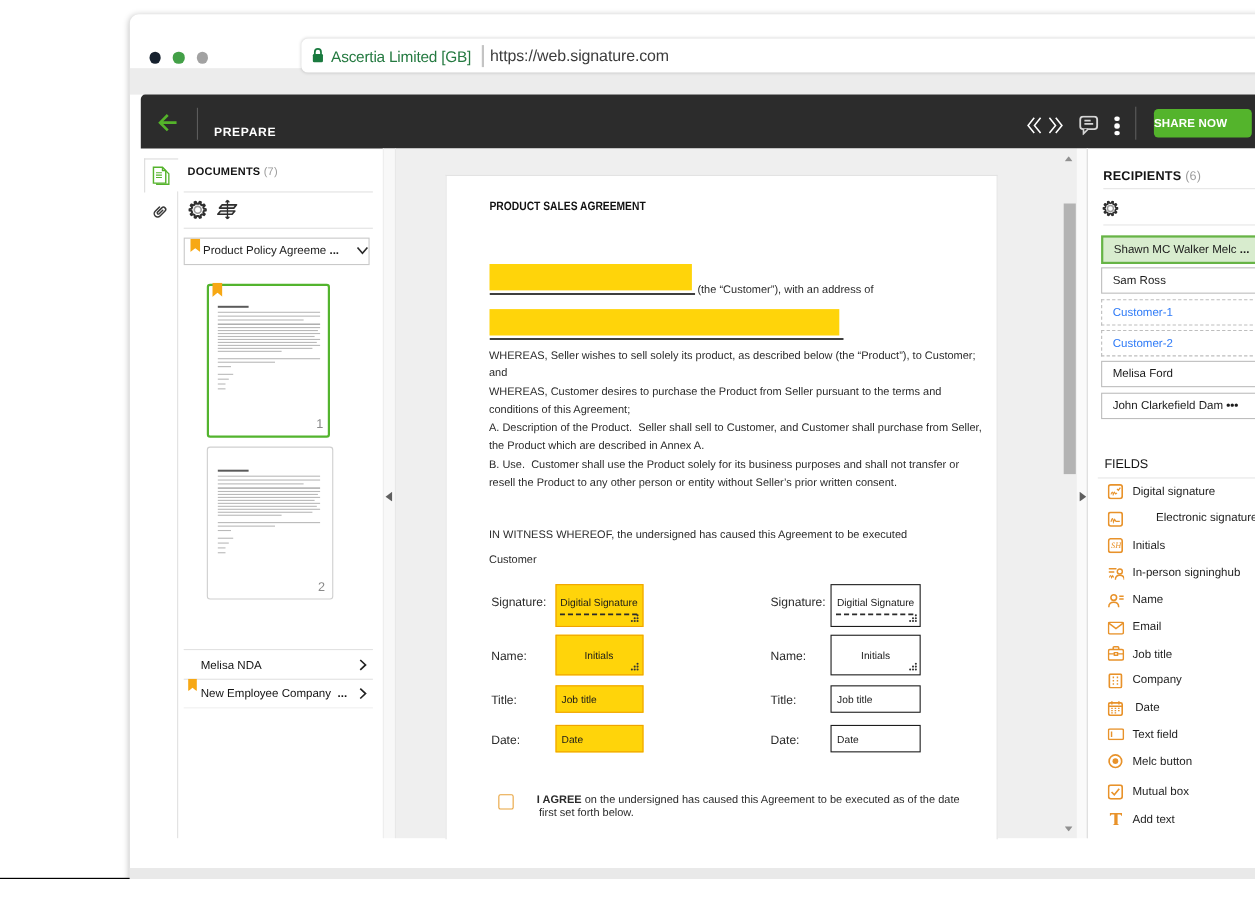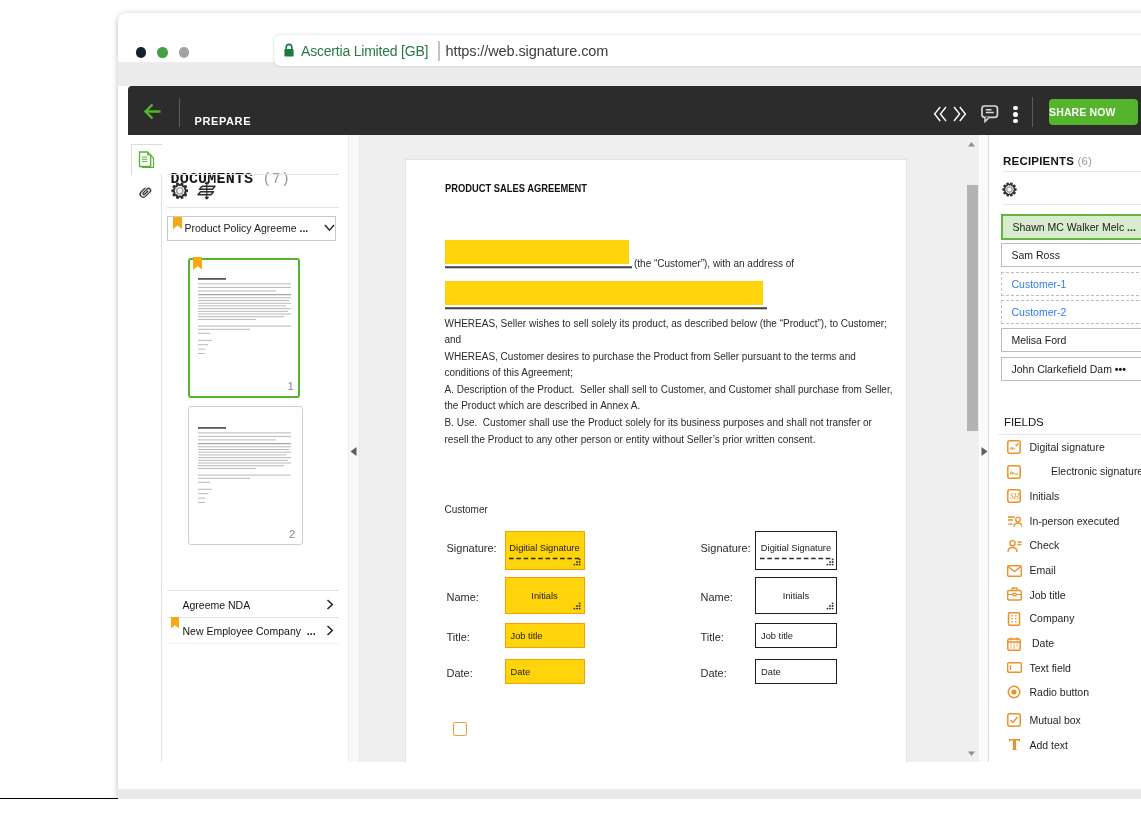--- a/index.html
+++ b/index.html
@@ -72,21 +72,21 @@
     <path d="M9.7 1 v3 h3" fill="none" stroke="#55b32c" stroke-width="1.2"></path>
     <path d="M3.8 6 h5.4 M3.8 8.2 h5.4 M3.8 10.4 h5.4" stroke="#55b32c" stroke-width="1"></path>
   </svg>
 
   <svg class="abs" style="left:137px;top:184px;" width="16" height="17" viewBox="0 0 16 17">
     <g transform="rotate(45 8 8.5)">
       <path d="M4.9 5.4 V10.9 a3.1 3.1 0 0 0 6.2 0 V4.5 a2.05 2.05 0 0 0 -4.1 0 V10 a1.05 1.05 0 0 0 2.1 0 V5.4" fill="none" stroke="#383838" stroke-width="1.35" stroke-linecap="round"></path>
     </g>
   </svg>
 
-  <div class="txt" style="left:170.5px;top:171px;font-size:15px;font-weight:bold;color:#141414;letter-spacing:0.2px;font-family:Liberation Mono, monospace;">DOCUMENTS <span style="font-weight:normal;color:#9b9b9b;">(7)</span></div>
+  <div class="txt" style="left:170.5px;top:151px;font-size:10px;font-weight:bold;color:#141414;letter-spacing:0.2px;">DOCUMENTS <span style="font-weight:normal;color:#9b9b9b;">(7)</span></div>
   <div class="abs" style="left:167px;top:173.5px;width:172px;height:1px;background:#e2e2e2;"></div>
 
   <svg class="abs" style="left:170.5px;top:181.5px;" width="17.5" height="17.5" viewBox="0 0 19 19">
     <path d="M15.51 8.47 L17.67 8.83 L17.67 10.17 L15.51 10.53 L14.97 12.20 L16.51 13.76 L15.72 14.85 L13.76 13.87 L12.34 14.90 L12.66 17.07 L11.39 17.48 L10.38 15.54 L8.62 15.54 L7.61 17.48 L6.34 17.07 L6.66 14.90 L5.24 13.87 L3.28 14.85 L2.49 13.76 L4.03 12.20 L3.49 10.53 L1.33 10.17 L1.33 8.83 L3.49 8.47 L4.03 6.80 L2.49 5.24 L3.28 4.15 L5.24 5.13 L6.66 4.10 L6.34 1.93 L7.61 1.52 L8.62 3.46 L10.38 3.46 L11.39 1.52 L12.66 1.93 L12.34 4.10 L13.76 5.13 L15.72 4.15 L16.51 5.24 L14.97 6.80 Z" fill="none" stroke="#2e2e2e" stroke-width="1.9" stroke-linejoin="round"></path>
     <circle cx="9.5" cy="9.5" r="3.4" fill="none" stroke="#9a9a9a" stroke-width="1.6"></circle>
   </svg>
   <svg class="abs" style="left:196px;top:181px;" width="21" height="19" viewBox="0 0 21 19">
     <g fill="#e8e8e8" stroke="#2e2e2e" stroke-width="1.5" stroke-linejoin="round">
       <path d="M3.5 8.2 L6 5.2 H19 L16.5 8.2 Z"></path>
       <path d="M2 13.8 L4.5 10.8 H17.5 L15 13.8 Z"></path>
@@ -157,21 +157,21 @@
         <rect x="10" y="70.8" width="52" height="1"></rect>
       <rect x="10" y="74.8" width="12" height="1"></rect>
       <rect x="10" y="81.8" width="14" height="1"></rect>
         <rect x="10" y="86.2" width="10" height="1"></rect>
         <rect x="10" y="90.6" width="7" height="1"></rect>
         <rect x="10" y="95" width="7" height="1"></rect>
     </g>
   </svg>
 
   <div class="abs" style="left:167px;top:590px;width:172px;height:1px;background:#e2e2e2;"></div>
-  <div class="txt" style="left:182.5px;top:598.5px;font-size:10.5px;color:#141414;">Agreeme NDA</div>
+  <div class="txt" style="left:182.5px;top:598.5px;font-size:10.5px;color:#141414;">Melisa NDA</div>
   <svg class="abs" style="left:326px;top:598.5px;" width="8" height="11" viewBox="0 0 8 11">
     <path d="M1.5 1 L6.3 5.5 L1.5 10" fill="none" stroke="#222" stroke-width="1.5"></path>
   </svg>
   <div class="abs" style="left:167px;top:616.5px;width:172px;height:1px;background:#e2e2e2;"></div>
   <svg class="abs" style="left:171px;top:616.5px;" width="8" height="11.5" viewBox="0 0 8 11.5">
     <path d="M0 0 H8 V11.5 L4 8.3 L0 11.5 Z" fill="#f7a814"></path>
   </svg>
   <div class="txt" style="left:182.5px;top:625px;font-size:10.5px;color:#141414;">New Employee Company&nbsp; <b>...</b></div>
   <svg class="abs" style="left:326px;top:625px;" width="8" height="11" viewBox="0 0 8 11">
     <path d="M1.5 1 L6.3 5.5 L1.5 10" fill="none" stroke="#222" stroke-width="1.5"></path>
@@ -206,20 +206,21 @@
     </svg>
   <div class="doc" style="left:634px;top:257.5px;">(the “Customer”), with an address of</div>
 
   <div class="abs" style="left:444.5px;top:280.5px;width:318px;height:24px;background:#ffd40a;"></div>
   <svg class="abs" style="left:444.5px;top:306.5px;" width="322" height="3" viewBox="0 0 322 3">
       <line x1="0" y1="1.2" x2="322" y2="1.2" stroke="#3f3f3f" stroke-width="1.9"></line>
     </svg>
 
   <div class="doc" style="left:444.5px;top:315.5px;line-height:16.6px;">WHEREAS, Seller wishes to sell solely its product, as described below (the “Product”), to Customer;<br>and<br>WHEREAS, Customer desires to purchase the Product from Seller pursuant to the terms and<br>conditions of this Agreement;<br>A. Description of the Product.&nbsp; Seller shall sell to Customer, and Customer shall purchase from Seller,<br>the Product which are described in Annex A.<br>B. Use.&nbsp; Customer shall use the Product solely for its business purposes and shall not transfer or<br>resell the Product to any other person or entity without Seller’s prior written consent.</div>
 
+  <div class="doc" style="left:444.5px;top:480.5px;">IN WITNESS WHEREOF, the undersigned has caused this Agreement to be executed</div>
   <div class="doc" style="left:444.5px;top:504px;">Customer</div>
 
   <div class="lbl" style="left:446.5px;top:541.5px;">Signature:</div>
   <div class="ybox" style="left:504.5px;top:530.5px;width:78px;height:37px;">
     <div class="txt" style="left:0;top:11px;width:78px;text-align:center;font-size:9.3px;color:#1a1a1a;">Digitial Signature</div>
     <svg class="abs" style="left:3px;top:25px;" width="72" height="4" viewBox="0 0 72 4">
         <line x1="0" y1="1.5" x2="72" y2="1.5" stroke="#2b2b2b" stroke-width="1.5" stroke-dasharray="4.6 2.7"></line>
       </svg>
     <svg class="abs" style="right:2.5px;bottom:2.5px;" width="8" height="8" viewBox="0 0 8 8">
         <g fill="#333">
@@ -291,20 +292,21 @@
   <div class="lbl" style="left:446.5px;top:666.5px;">Date:</div>
   <div class="ybox" style="left:504.5px;top:658.5px;width:78px;height:23.5px;">
     <div class="txt" style="left:5px;top:7px;font-size:9.3px;color:#1a1a1a;">Date</div>
   </div>
   <div class="lbl" style="left:700.5px;top:666.5px;">Date:</div>
   <div class="wbox" style="left:755px;top:658.5px;width:80px;height:23.5px;">
     <div class="txt" style="left:5px;top:7px;font-size:9.3px;color:#1a1a1a;">Date</div>
   </div>
 
   <div class="abs" style="left:452.5px;top:721.5px;width:12px;height:12px;border:1.6px solid #e8a33d;border-radius:2px;background:#fff;"></div>
+  <div class="doc" style="left:488px;top:721.5px;line-height:12.2px;"><b>I AGREE</b> on the undersigned has caused this Agreement to be executed as of the date<br><span style="margin-left:2px;">first set forth below.</span></div>
 
   <div class="abs" style="left:988px;top:134.5px;width:153px;height:627.5px;background:#fff;border-left:1px solid #ddd;"></div>
   <div class="txt" style="left:1003px;top:155px;font-size:11.5px;font-weight:bold;color:#141414;letter-spacing:0.2px;">RECIPIENTS <span style="font-weight:normal;color:#9b9b9b;">(6)</span></div>
   <div class="abs" style="left:1003px;top:171px;width:138px;height:1px;background:#e6e6e6;"></div>
   <svg class="abs" style="left:1001.5px;top:181.5px;" width="15" height="15" viewBox="0 0 19 19">
     <path d="M15.51 8.47 L17.67 8.83 L17.67 10.17 L15.51 10.53 L14.97 12.20 L16.51 13.76 L15.72 14.85 L13.76 13.87 L12.34 14.90 L12.66 17.07 L11.39 17.48 L10.38 15.54 L8.62 15.54 L7.61 17.48 L6.34 17.07 L6.66 14.90 L5.24 13.87 L3.28 14.85 L2.49 13.76 L4.03 12.20 L3.49 10.53 L1.33 10.17 L1.33 8.83 L3.49 8.47 L4.03 6.80 L2.49 5.24 L3.28 4.15 L5.24 5.13 L6.66 4.10 L6.34 1.93 L7.61 1.52 L8.62 3.46 L10.38 3.46 L11.39 1.52 L12.66 1.93 L12.34 4.10 L13.76 5.13 L15.72 4.15 L16.51 5.24 L14.97 6.80 Z" fill="none" stroke="#2e2e2e" stroke-width="1.9" stroke-linejoin="round"></path>
     <circle cx="9.5" cy="9.5" r="3.4" fill="none" stroke="#9a9a9a" stroke-width="1.6"></circle>
   </svg>
   <div class="abs" style="left:1003px;top:203.5px;width:138px;height:1px;background:#e6e6e6;"></div>
 
@@ -336,28 +338,28 @@
     <text x="3" y="9.6" font-family="Liberation Serif,serif" font-style="italic" font-size="7.5" fill="#e8922a">SH</text>
   </svg>
   <div class="fitem" style="left:1029.5px;top:489.9px;">Initials</div>
 
   <svg class="abs" style="left:1006.5px;top:514.1px;" width="15" height="14" viewBox="0 0 15 14">
     <path d="M1 3 H8 M1 6 H6" stroke="#e8922a" stroke-width="1.3"></path>
     <path d="M1.5 11 C2.5 8.5 3 8.5 3.5 11 L4.5 9.5 L5.5 11" fill="none" stroke="#e8922a" stroke-width="1"></path>
     <circle cx="11" cy="5.5" r="2.3" fill="none" stroke="#e8922a" stroke-width="1.3"></circle>
     <path d="M7 13 C7 10 8.7 9 11 9 C13.3 9 15 10 15 13" fill="none" stroke="#e8922a" stroke-width="1.3"></path>
   </svg>
-  <div class="fitem" style="left:1029.5px;top:514.6px;">In-person executed</div>
+  <div class="fitem" style="left:1029.5px;top:514.6px;">In-person signinghub</div>
 
   <svg class="abs" style="left:1007px;top:538.8px;" width="15" height="14" viewBox="0 0 15 14">
     <circle cx="5.5" cy="4.2" r="2.6" fill="none" stroke="#e8922a" stroke-width="1.4"></circle>
     <path d="M1 13 C1 9.8 2.8 8.5 5.5 8.5 C8.2 8.5 10 9.8 10 13" fill="none" stroke="#e8922a" stroke-width="1.4"></path>
     <path d="M10.5 3 H14.5 M10.5 5.5 H14.5" stroke="#e8922a" stroke-width="1.4"></path>
   </svg>
-  <div class="fitem" style="left:1029.5px;top:539.3px;">Check</div>
+  <div class="fitem" style="left:1029.5px;top:539.3px;">Name</div>
 
   <svg class="abs" style="left:1006.5px;top:564.5px;" width="15" height="12" viewBox="0 0 15 12">
     <rect x="0.7" y="0.7" width="13.6" height="10.6" rx="1.2" fill="none" stroke="#e8922a" stroke-width="1.4"></rect>
     <path d="M1 1.5 L7.5 6.5 L14 1.5" fill="none" stroke="#e8922a" stroke-width="1.4"></path>
   </svg>
   <div class="fitem" style="left:1029.5px;top:563.9px;">Email</div>
 
   <svg class="abs" style="left:1006.5px;top:587.2px;" width="15" height="14" viewBox="0 0 15 14">
     <rect x="0.7" y="3.5" width="13.6" height="9.5" rx="1.3" fill="none" stroke="#e8922a" stroke-width="1.4"></rect>
     <path d="M5 3.5 V1.8 A0.8 0.8 0 0 1 5.8 1 H9.2 A0.8 0.8 0 0 1 10 1.8 V3.5" fill="none" stroke="#e8922a" stroke-width="1.4"></path>
@@ -381,21 +383,21 @@
   <svg class="abs" style="left:1006.5px;top:662.3px;" width="15" height="11" viewBox="0 0 15 11">
     <rect x="0.7" y="0.7" width="13.6" height="9.6" rx="1.2" fill="none" stroke="#e8922a" stroke-width="1.4"></rect>
     <path d="M3.5 3 V8" stroke="#e8922a" stroke-width="1.3"></path>
   </svg>
   <div class="fitem" style="left:1029.5px;top:661.7px;">Text field</div>
 
   <svg class="abs" style="left:1007px;top:685px;" width="14" height="14" viewBox="0 0 14 14">
     <circle cx="7" cy="7" r="5.7" fill="none" stroke="#e8922a" stroke-width="1.5"></circle>
     <circle cx="7" cy="7" r="2.6" fill="#e8922a"></circle>
   </svg>
-  <div class="fitem" style="left:1029.5px;top:686.4px;">Radio button</div>
+  <div class="fitem" style="left:1029.5px;top:686.4px;">Melc button</div>
 
   <svg class="abs" style="left:1007px;top:712.7px;" width="14" height="14" viewBox="0 0 14 14">
     <rect x="0.8" y="0.8" width="12.4" height="12.4" rx="2" fill="none" stroke="#e8922a" stroke-width="1.5"></rect>
     <path d="M3.5 7 L6 9.5 L10.5 4" fill="none" stroke="#e8922a" stroke-width="1.5"></path>
   </svg>
   <div class="fitem" style="left:1029.5px;top:714.1px;">Mutual box</div>
 
   <svg class="abs" style="left:1007.5px;top:738.4px;" width="13" height="13" viewBox="0 0 13 13">
     <path d="M1 1 H12 V4 L10.5 2.5 H8 V11 L9.5 12 H3.5 L5 11 V2.5 H2.5 L1 4 Z" fill="#e8922a"></path>
   </svg>

